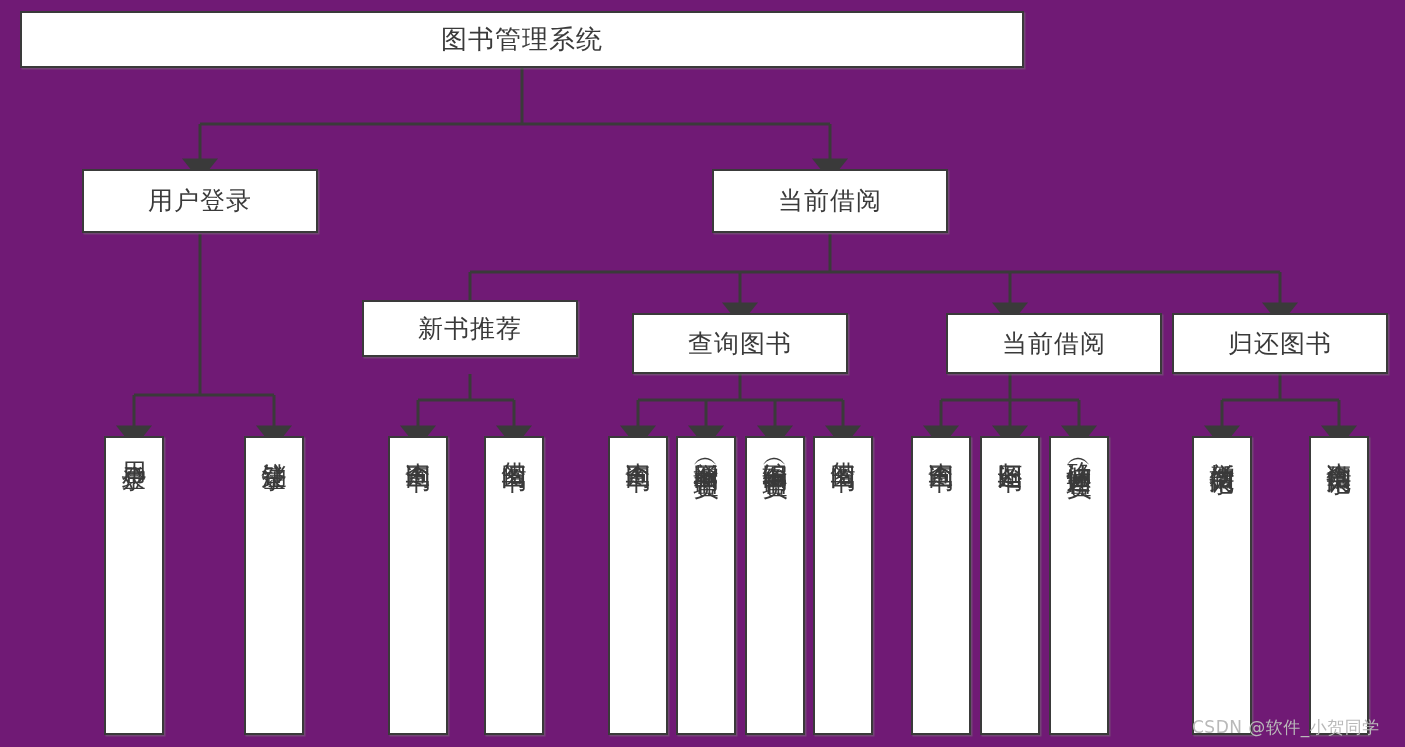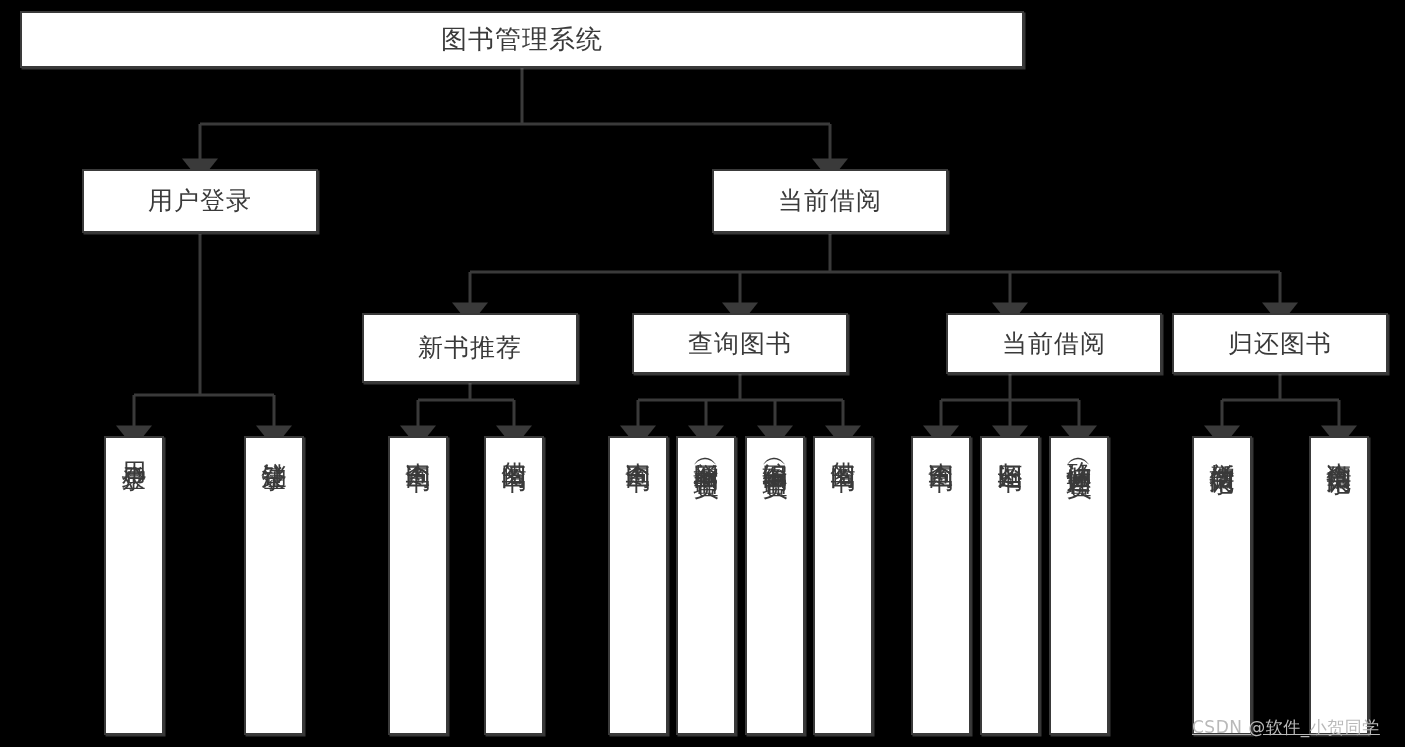--- a/index.html
+++ b/index.html
@@ -8,21 +8,21 @@
     padding: 0;
     background: #ffffff;
   }
   body {
     font-family: "DejaVu Sans", "Liberation Sans", sans-serif;
   }
   #canvas {
     position: relative;
     width: 1405px;
     height: 747px;
-    background: #000000;
+    background: #701a75;
     overflow: hidden;
   }
   #wires {
     position: absolute;
     left: 0;
     top: 0;
     width: 1405px;
     height: 747px;
     pointer-events: none;
   }
@@ -137,21 +137,21 @@
     <span class="lbl">图书管理系统</span>
   </div>
 
   <div class="node h" style="left:82px; top:169px; width:236px; height:64px;">
     <span class="lbl">用户登录</span>
   </div>
   <div class="node h" style="left:712px; top:169px; width:236px; height:64px;">
     <span class="lbl">当前借阅</span>
   </div>
 
-  <div class="node h" style="left:362px; top:313px; width:216px; height:70px;">
+  <div class="node h" style="left:362px; top:300px; width:216px; height:57px;">
     <span class="lbl">新书推荐</span>
   </div>
   <div class="node h" style="left:632px; top:313px; width:216px; height:61px;">
     <span class="lbl">查询图书</span>
   </div>
   <div class="node h" style="left:902px; top:313px; width:216px; height:61px;margin-left:44px;">
     <span class="lbl">当前借阅</span>
   </div>
   <div class="node h" style="left:1172px; top:313px; width:216px; height:61px;">
     <span class="lbl">归还图书</span>
@@ -194,15 +194,15 @@
     <span class="lbl">确认归还（管理员）</span>
   </div>
 
   <div class="node v" style="left:1192px; top:436px; width:60px; height:299px;">
     <span class="lbl">新增借阅记录</span>
   </div>
   <div class="node v" style="left:1309px; top:436px; width:60px; height:299px;">
     <span class="lbl">查询借阅记录</span>
   </div>
 
-  <div class="watermark" style="left:1192px; top:716px;text-decoration:underline;">CSDN @软件_小贺同学</div>
+  <div class="watermark" style="left:1192px; top:716px;">CSDN @软件_小贺同学</div>
 
 </div>
 
 </body></html>

